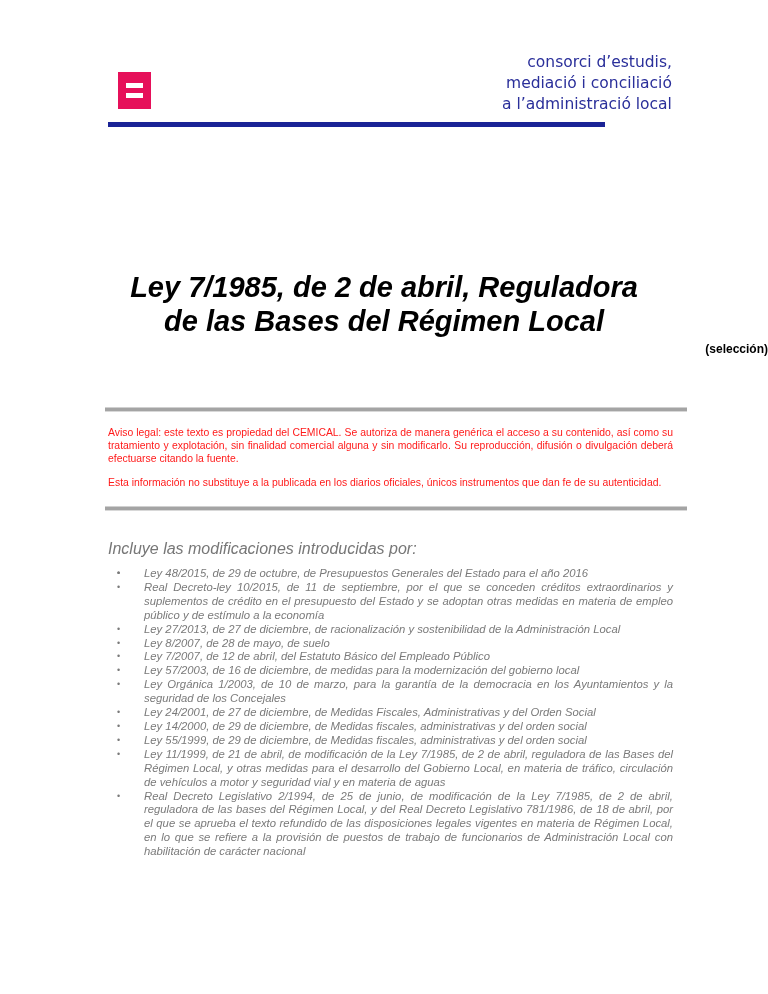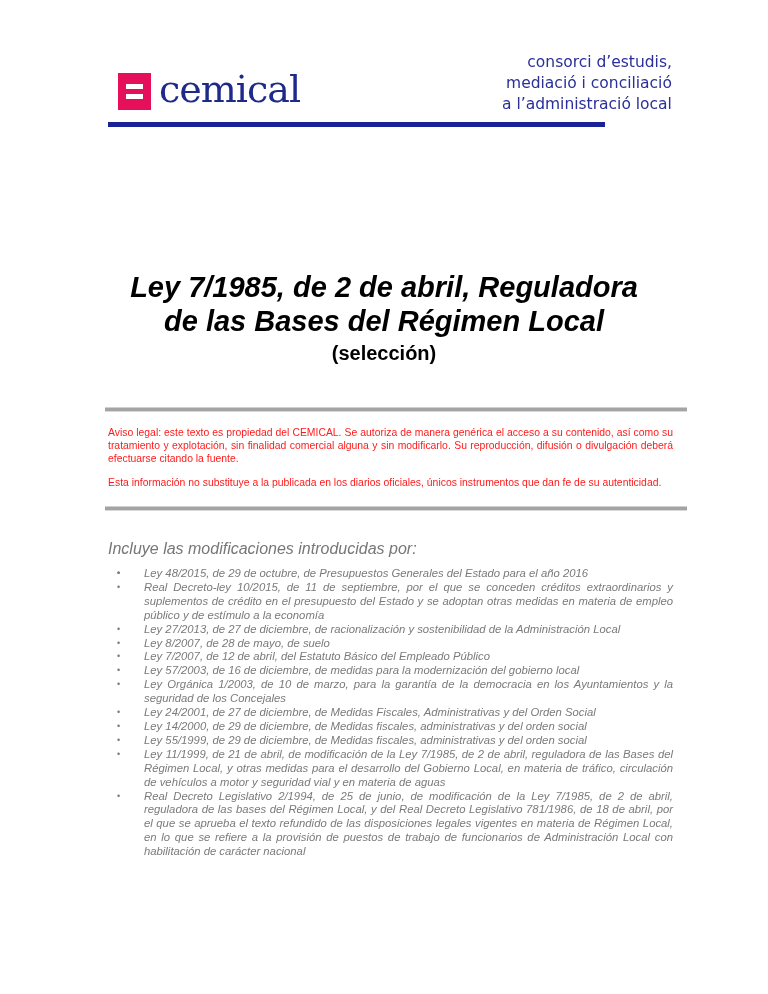--- a/index.html
+++ b/index.html
@@ -73,24 +73,24 @@
       font-weight: bold;
       font-size: 29px;
       line-height: 34px;
       color: #000000;
       font-style: italic;
     }
     .subtitle {
       position: absolute;
       left: 0; top: 342px;
       width: 768px;
-      text-align: center;
+      text-align: right;
       font-family: "Liberation Sans", sans-serif;
       font-weight: bold;
-      font-size: 20px;
+      font-size: 12px;
       color: #000000;
     }
     .rule {
       position: absolute;
       left: 105px;
       width: 582px;
       height: 3px;
       background: #a4a4a4;
       border-top: 1px solid #d0d0d0;
       border-bottom: 1px solid #d8d8d8;
@@ -146,21 +146,20 @@
   </style>
 </head>
 <body>
 
 <div class="header">
   <div class="logo">
     <div class="logo-square">
       <div class="bar b1"></div>
       <div class="bar b2"></div>
     </div>
-    <span class="logo-word">cemical</span>
   </div>
   <div class="tagline">
     <div>consorci d’estudis,</div>
     <div>mediació i conciliació</div>
     <div>a l’administració local</div>
   </div>
   <div class="header-rule"></div>
 </div>
 
 <div class="title">

